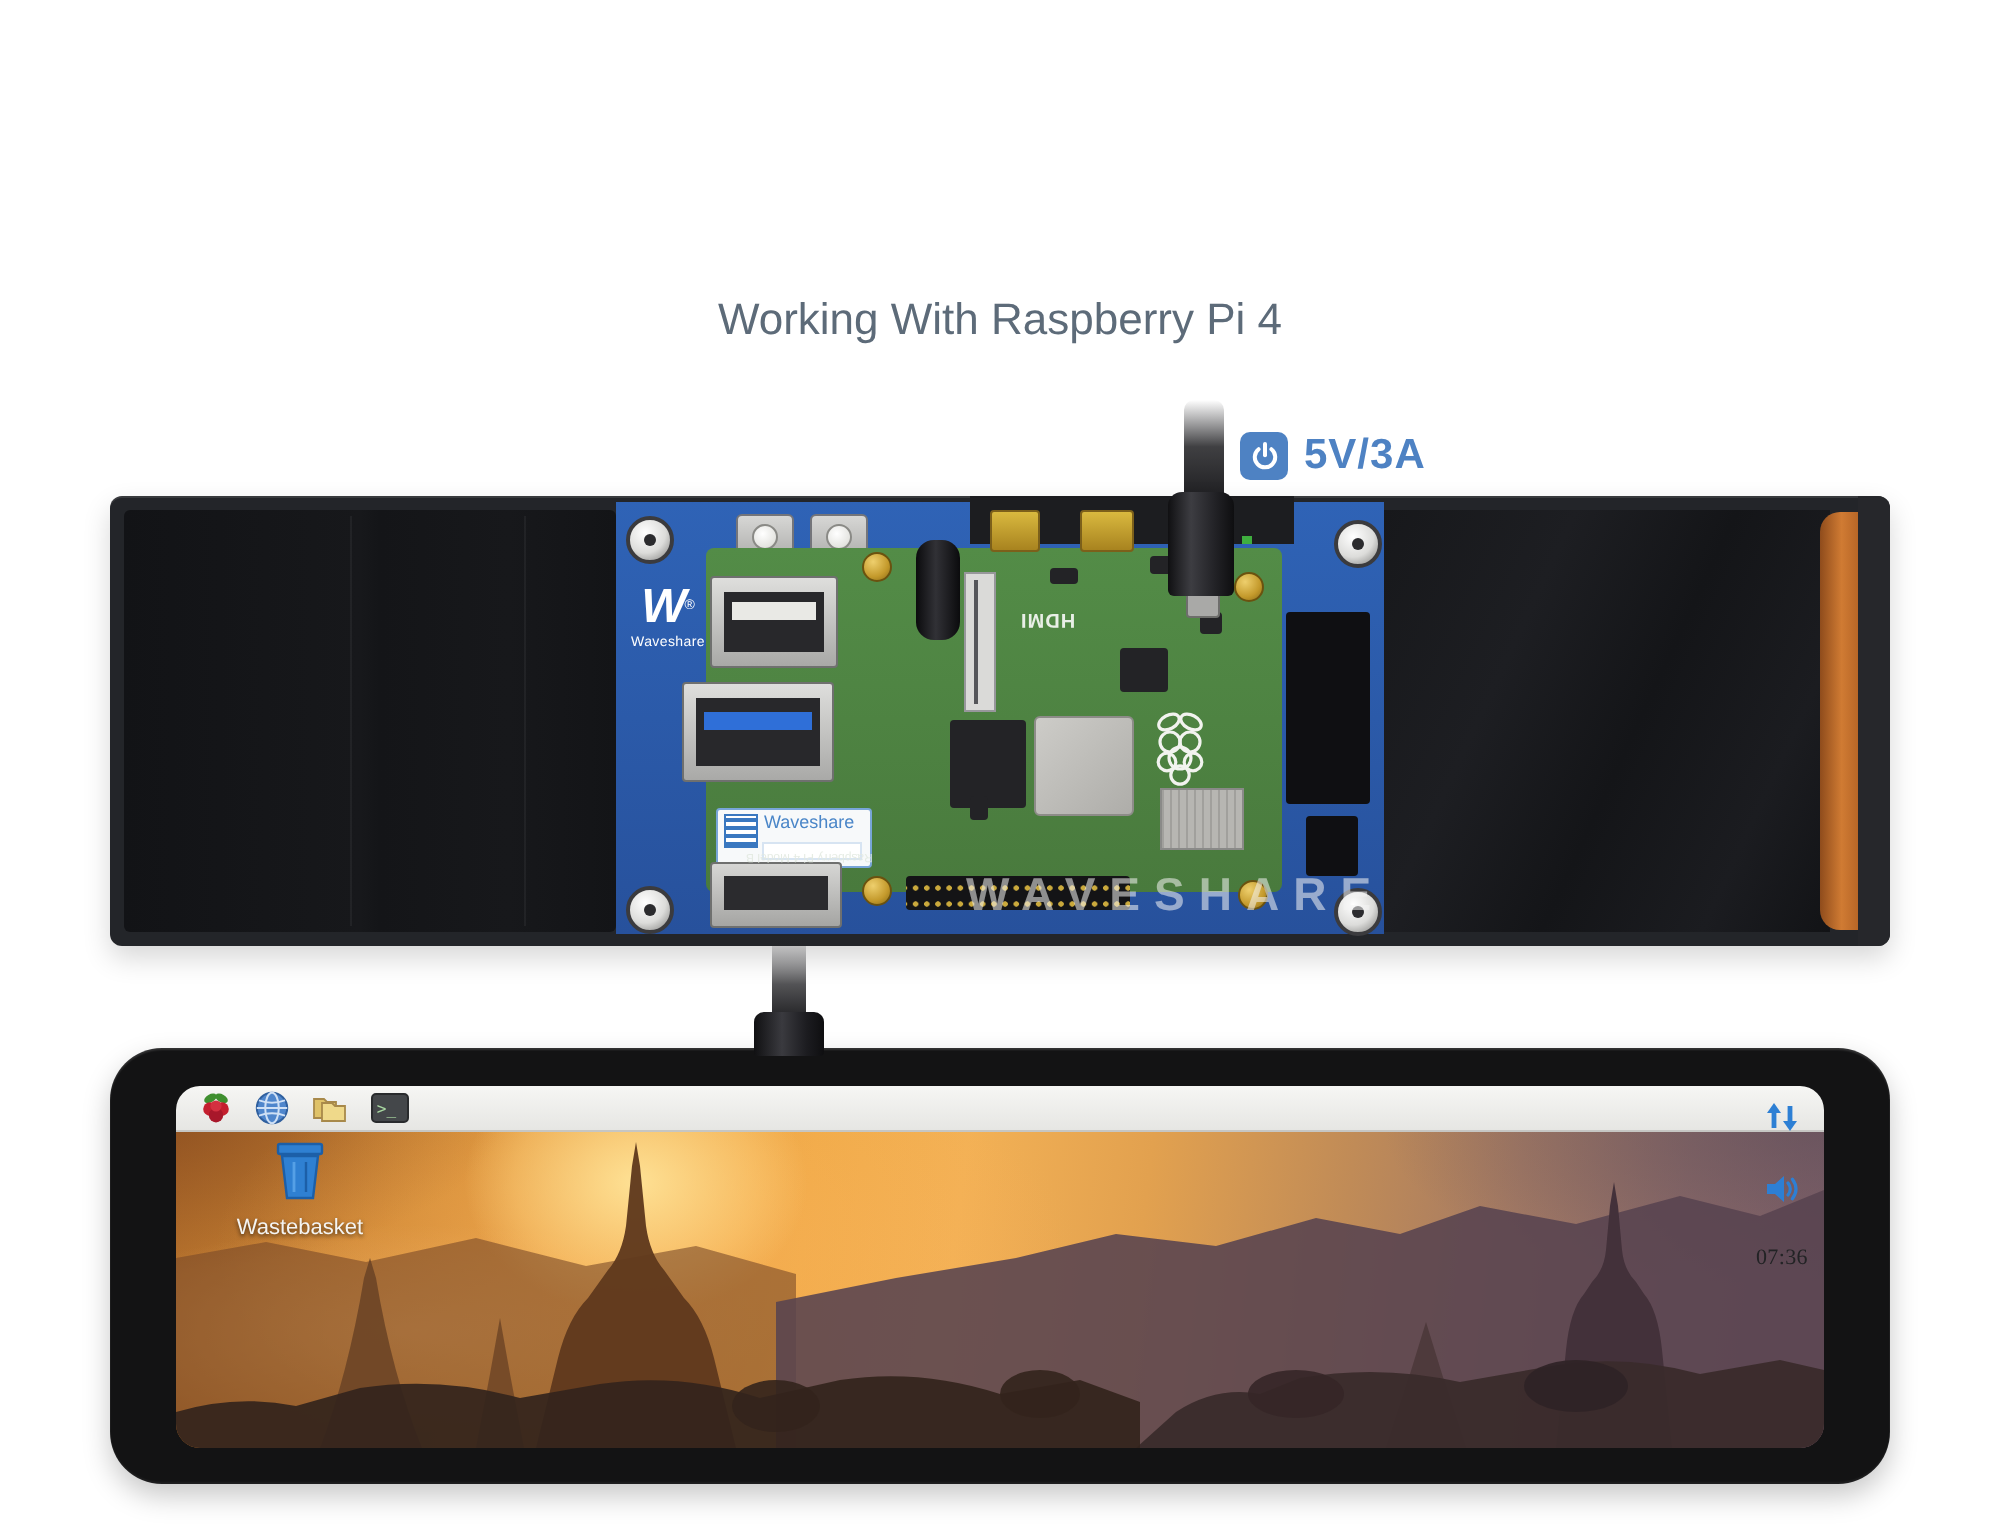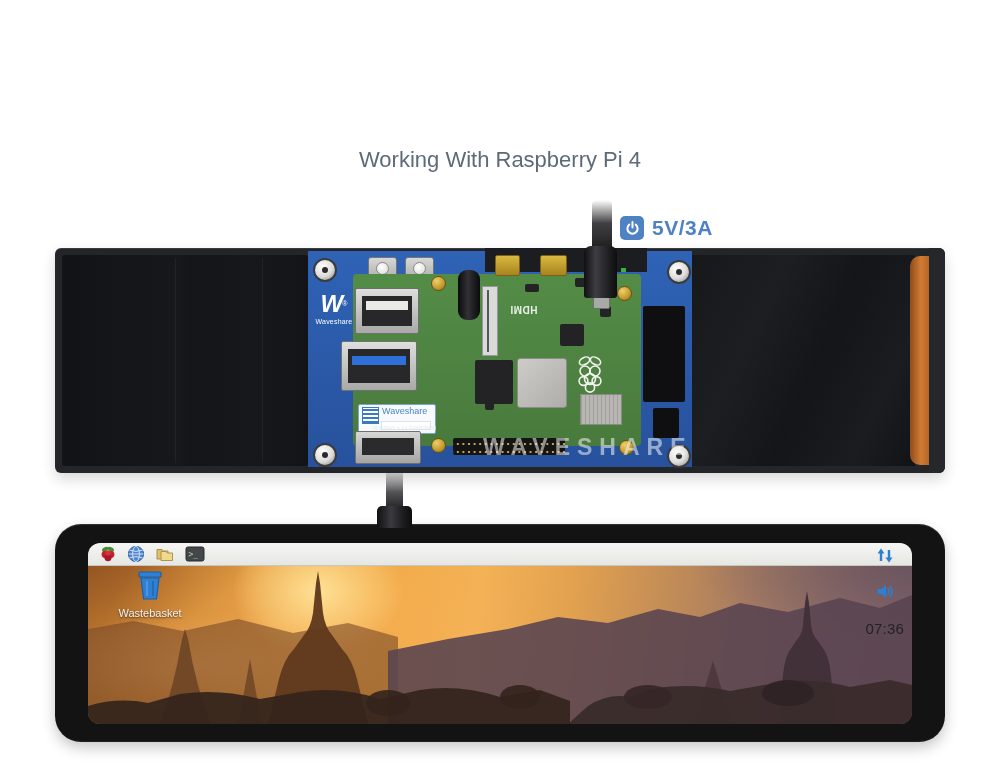--- a/index.html
+++ b/index.html
@@ -99,21 +99,21 @@
       box-shadow:0 6px 14px rgba(0,0,0,.22), inset 0 1px 1px rgba(255,255,255,.14), inset 0 -1px 1px rgba(255,255,255,.05);}
   .display{left:33px;top:19px;width:824px;height:181px;border-radius:12px;overflow:hidden;background:#000;}
 
   .taskbar{left:0;top:0;width:824px;height:22px;
       background:linear-gradient(#f6f6f4,#e6e6e3);border-bottom:1px solid #c6c6c3;
       display:flex;align-items:center;}
   .tb-left{display:flex;align-items:center;gap:10px;padding-left:11px;}
   .tb-right{margin-left:auto;display:flex;align-items:center;gap:21px;padding-right:8px;flex-direction:column;}
   .vnc{width:22px;height:15px;background:#0f2038;border:2px solid #3f8fd6;border-radius:2px;
       color:#fff;font-size:9px;font-weight:bold;display:flex;align-items:center;justify-content:center;}
-  .clock{font-size:15px;color:#222325;letter-spacing:.2px;}
+  .clock{font-size:11px;color:#222325;letter-spacing:.2px;font-family:Liberation Serif, serif;}
 
   .wallpaper{left:0;top:22px;width:824px;height:159px;
     background:
       radial-gradient(ellipse 110px 85px at 230px 26px, rgba(255,228,152,.95), rgba(255,210,125,.45) 55%, rgba(255,210,125,0) 78%),
       radial-gradient(ellipse 300px 150px at 235px 60px, rgba(251,178,92,.55), rgba(251,178,92,0) 72%),
       radial-gradient(ellipse 240px 70px at 120px 100px, rgba(252,196,122,.5), rgba(252,196,122,0) 75%),
       radial-gradient(ellipse 260px 120px at -20px -15px, rgba(118,60,26,.65), rgba(118,60,26,0) 72%),
       radial-gradient(ellipse 300px 110px at 820px 0px, rgba(92,76,88,.6), rgba(92,76,88,0) 72%),
       linear-gradient(97deg,#b4702c 0%,#cd8634 12%,#e39c3e 26%,#f0ab48 38%,#f3b155 47%,#e2a14f 58%,#c08b57 70%,#a47a64 80%,#8d6b69 90%,#7f606a 100%);}
   .wallpaper svg{position:absolute;left:0;top:0;width:824px;height:159px;}

